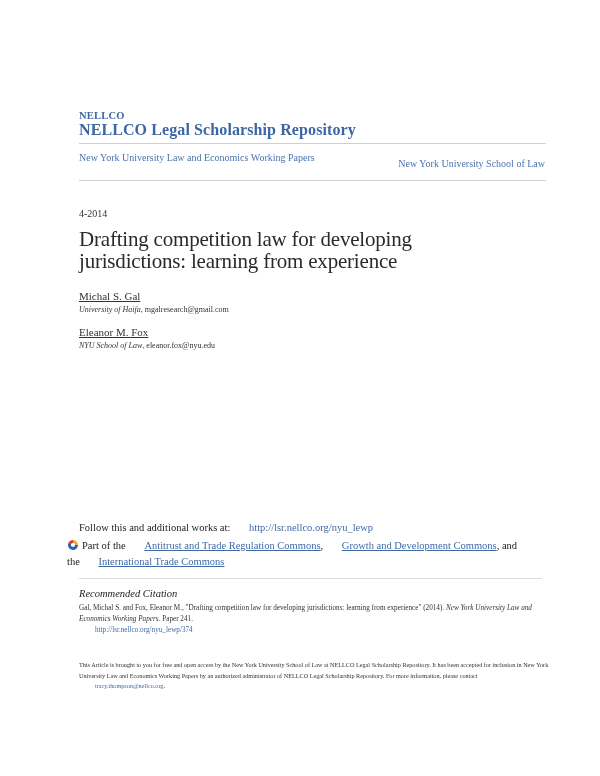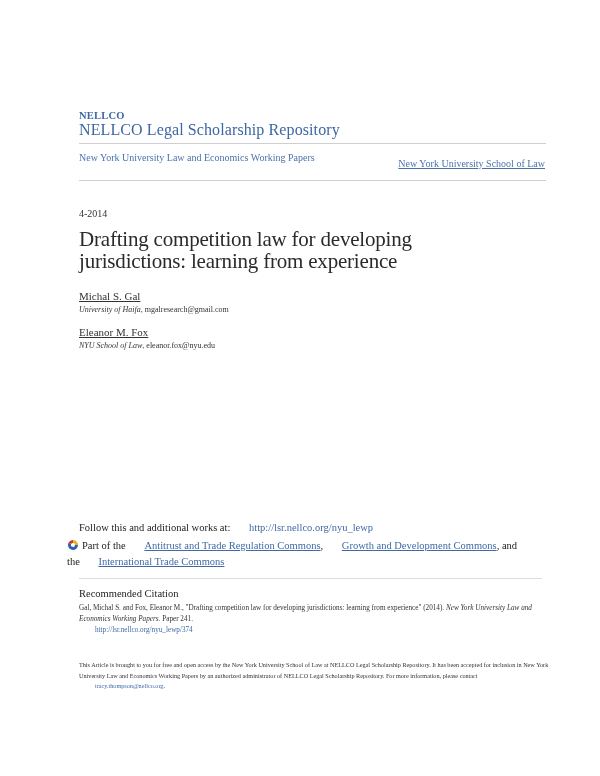--- a/index.html
+++ b/index.html
@@ -1,34 +1,34 @@
 <!DOCTYPE html>
 <html><head>
 <meta charset="utf-8">
 <style>
   html, body { margin: 0; padding: 0; background: #ffffff; }
   body { width: 600px; height: 776px; position: relative; overflow: hidden;
          font-family: "Liberation Serif", "DejaVu Serif", serif; color: #222; }
   .abs { position: absolute; }
   .small-caps-brand { left: 79px; top: 110px; font-size: 10.5px; font-weight: bold; color: #3d67a3; letter-spacing: 0.2px; }
-  .repo-title { left: 79px; top: 121px; font-size: 16px; font-weight: normal; color: #3d67a3; letter-spacing: 0.1px; }
+  .repo-title { left: 79px; top: 121px; font-size: 16px; font-weight: bold; color: #3d67a3; letter-spacing: 0.1px; }
   .rule { left: 79px; width: 467px; height: 1px; background: #cfcfcf; }
   .series-left { left: 79px; top: 151px; width: 260px; font-size: 10px; line-height: 13px; color: #4a73ad; }
-  .series-right { left: 355px; top: 158px; width: 190px; text-align: right; font-size: 10px; color: #4a73ad; text-decoration: underline; }
+  .series-right { left: 355px; top: 158px; width: 190px; text-align: right; font-size: 10px; color: #4a73ad; }
   .date { left: 79px; top: 208px; font-size: 10px; color: #333; }
   .title { left: 79px; top: 228px; width: 420px; font-size: 21px; line-height: 22px; color: #2a2a2a; letter-spacing: -0.2px; }
   .author-name { left: 79px; font-size: 11px; color: #333; text-decoration: underline; }
   .author-aff { left: 79px; font-size: 8px; color: #333; }
   .author-aff i { font-style: italic; }
   .follow { left: 79px; top: 522px; font-size: 10.5px; color: #222; }
   .follow a, .partof a, .cite-url, .contact { color: #3f6aa6; text-decoration: none; margin-left: 16px; }
   .partof { left: 67px; top: 538px; width: 470px; font-size: 10.5px; line-height: 16px; color: #222; }
   .partof a.u { text-decoration: underline; }
   .bp-icon { display: inline-block; width: 12px; height: 12px; vertical-align: -2px; margin-right: 3px; }
-  .rec-head { left: 79px; top: 588px; font-size: 10.5px; color: #222; }
+  .rec-head { left: 79px; top: 588px; font-size: 10.5px; color: #222; font-style: italic; }
   .cite { left: 79px; top: 603px; width: 465px; font-size: 7.2px; line-height: 11px; color: #333; }
   .footer { left: 79px; top: 660px; width: 470px; font-size: 6.2px; line-height: 10.5px; color: #333; }
 </style>
 </head>
 <body>
 
 <div class="abs small-caps-brand">NELLCO</div>
 <div class="abs repo-title">NELLCO Legal Scholarship Repository</div>
 
 <div class="abs rule" style="top:143px;"></div>

